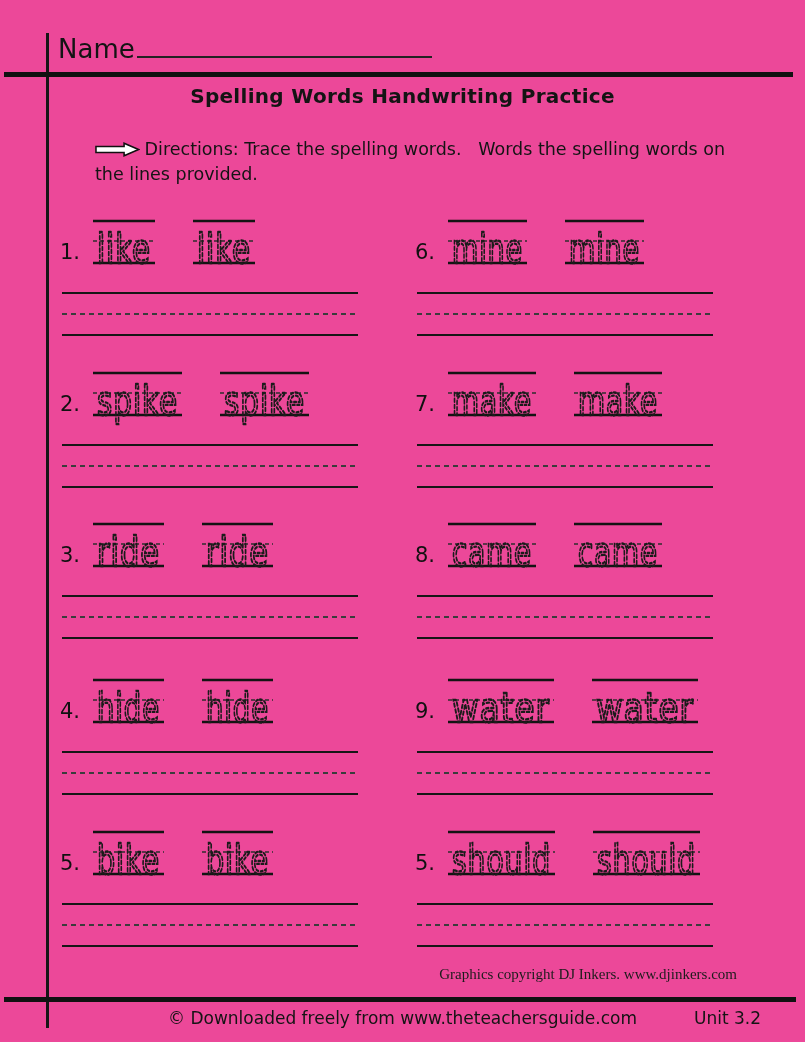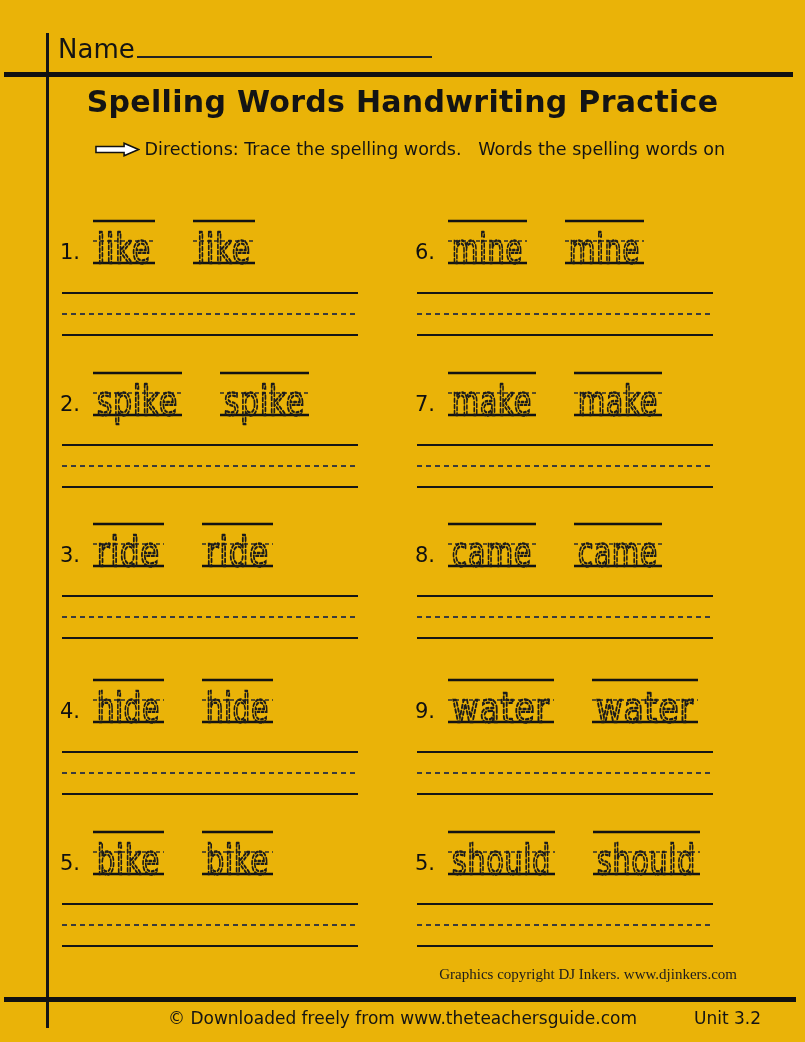--- a/index.html
+++ b/index.html
@@ -1,30 +1,30 @@
 <!DOCTYPE html>
 <html><head>
 <meta charset="utf-8">
 <style>
   html,body{margin:0;padding:0;background:#e8e8e8;}
   #page{
-    position:relative;width:805px;height:1042px;background:#eab308;
+    position:relative;width:805px;height:1042px;background:#ec4899;
     font-family:"DejaVu Sans",sans-serif;color:#141414;overflow:hidden;
     margin:0 auto;
   }
   
   .vrule{position:absolute;left:46px;top:33px;width:3px;height:995px;background:#161616;}
   .hrule-top{position:absolute;left:4px;top:72px;width:789px;height:5px;background:#111;}
   .hrule-bottom{position:absolute;left:4px;top:997px;width:792px;height:5px;background:#111;}
 
   .name-row{position:absolute;left:58px;top:30px;font-size:26px;white-space:nowrap;}
   .name-line{display:inline-block;width:295px;border-bottom:2px solid #222;height:1em;margin-left:2px;}
 
   .title{position:absolute;left:0;top:84px;width:100%;text-align:center;
-    font-size:30px;font-weight:bold;letter-spacing:.3px;}
+    font-size:20px;font-weight:bold;letter-spacing:.3px;}
 
   .directions{position:absolute;left:95px;top:137px;width:630px;font-size:17.5px;line-height:1.45;}
   .dir-line1{display:flex;align-items:center;gap:5px;white-space:pre;}
   .dir-line2{white-space:pre;}
 
   .item{position:absolute;width:298px;height:126px;}
   .num{position:absolute;left:0;top:24px;font-size:21px;color:#111;}
   .words{position:absolute;left:32px;top:0;display:flex;gap:36px;align-items:flex-start;}
   .trace{overflow:visible;display:block;}
   .trace .tl,.trace .bl{stroke:#131313;stroke-width:2.4;}
@@ -54,20 +54,21 @@
 
   <div class="title">Spelling Words Handwriting Practice</div>
 
   <div class="directions">
     <div class="dir-line1">
       <svg width="46" height="15" viewBox="0 0 46 15">
         <path d="M1 4.5 H30 V1 L45 7.5 L30 14 V10.5 H1 Z" fill="#ffffff" stroke="#111" stroke-width="1.6"></path>
       </svg>
       <span>Directions: Trace the spelling words.   Words the spelling words on</span>
     </div>
+    <div class="dir-line2">the lines provided.</div>
   </div>
 
   <div id="sheet">
       <div class="item" style="left: 60px; top: 216px;">
         <span class="num">1.</span>
         <div class="words">
           <svg class="trace" width="64" height="64" viewBox="0 0 64 64">
             <line class="tl" x1="1" y1="5" x2="63" y2="5"></line>
             <line class="ml" x1="1" y1="25" x2="63" y2="25"></line>
             <line class="bl" x1="1" y1="47" x2="63" y2="47"></line>

